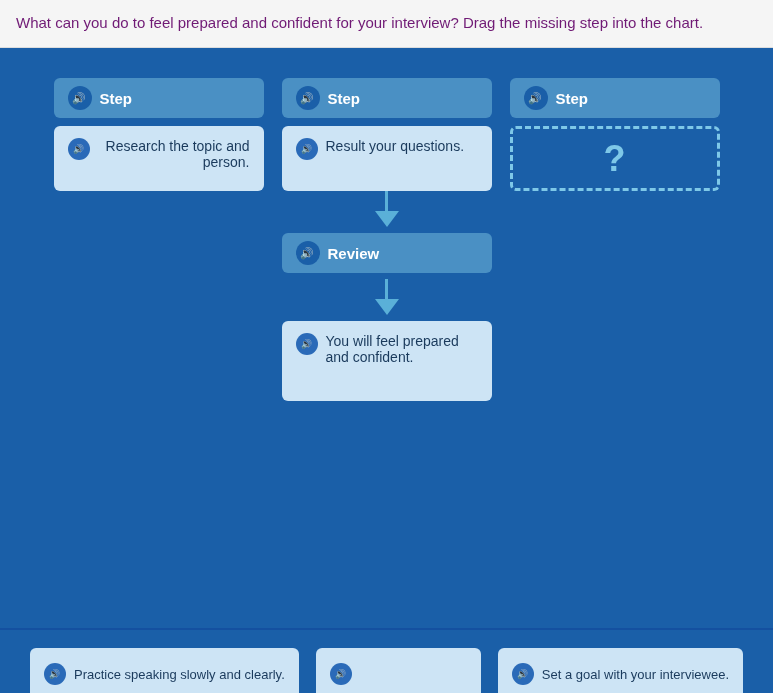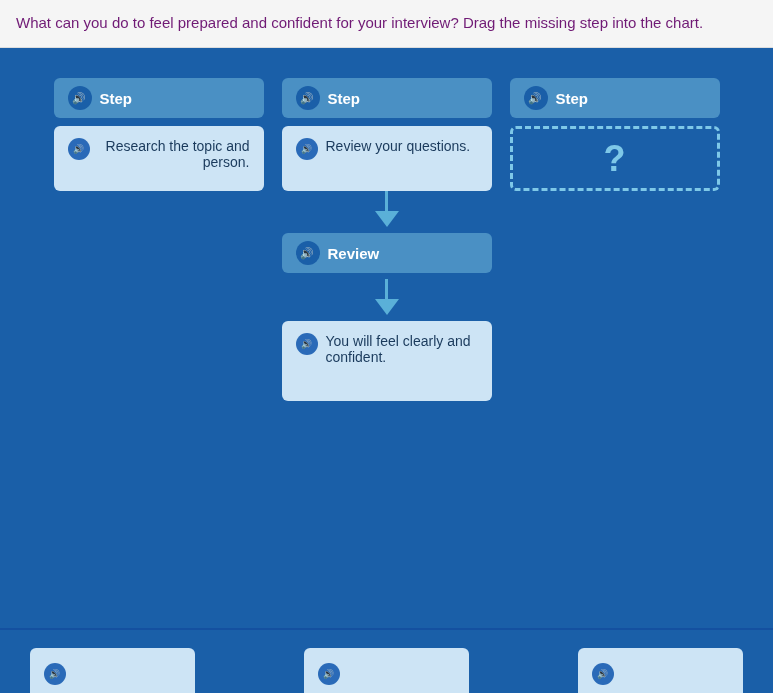--- a/index.html
+++ b/index.html
@@ -278,21 +278,21 @@
       <div class="middle-step-header">
         <span class="speaker-icon">
           <span class="speaker-sym">🔊</span>
         </span>
         <span>Step</span>
       </div>
       <div class="middle-content-box">
         <span class="speaker-icon-light">
           <span class="speaker-sym" style="font-size:9px;">🔊</span>
         </span>
-        <span>Review your questions.</span>
+        <span>Result your questions.</span>
       </div>
 
       <div class="full-arrow-area">
         <div class="combined-arrow">
           <div class="combined-arrow-line"></div>
           <div class="combined-arrow-head"></div>
         </div>
       </div>
 
       <div class="result-section">
@@ -306,21 +306,21 @@
         <div class="full-arrow-area">
           <div class="combined-arrow">
             <div class="combined-arrow-line"></div>
             <div class="combined-arrow-head"></div>
           </div>
         </div>
         <div class="result-content">
           <span class="speaker-icon-light">
             <span class="speaker-sym" style="font-size:9px;">🔊</span>
           </span>
-          <span>You will feel clearly and confident.</span>
+          <span>You will feel prepared and confident.</span>
         </div>
       </div>
     </div>
 
     <div class="step-column">
       <div class="step-header">
         <span class="speaker-icon">
           <span class="speaker-sym">🔊</span>
         </span>
         <span>Step</span>
@@ -331,24 +331,26 @@
     </div>
 
   </div>
 </div>
 
 <div class="bottom-bar">
   <div class="bottom-option">
     <span class="speaker-icon-light">
       <span class="speaker-sym" style="font-size:9px;">🔊</span>
     </span>
+    <span>Practice speaking slowly and clearly.</span>
   </div>
   <div class="bottom-option">
     <span class="speaker-icon-light">
       <span class="speaker-sym" style="font-size:9px;">🔊</span>
     </span>
   </div>
   <div class="bottom-option">
     <span class="speaker-icon-light">
       <span class="speaker-sym" style="font-size:9px;">🔊</span>
     </span>
+    <span>Set a goal with your interviewee.</span>
   </div>
 </div>
 
 </body></html>

